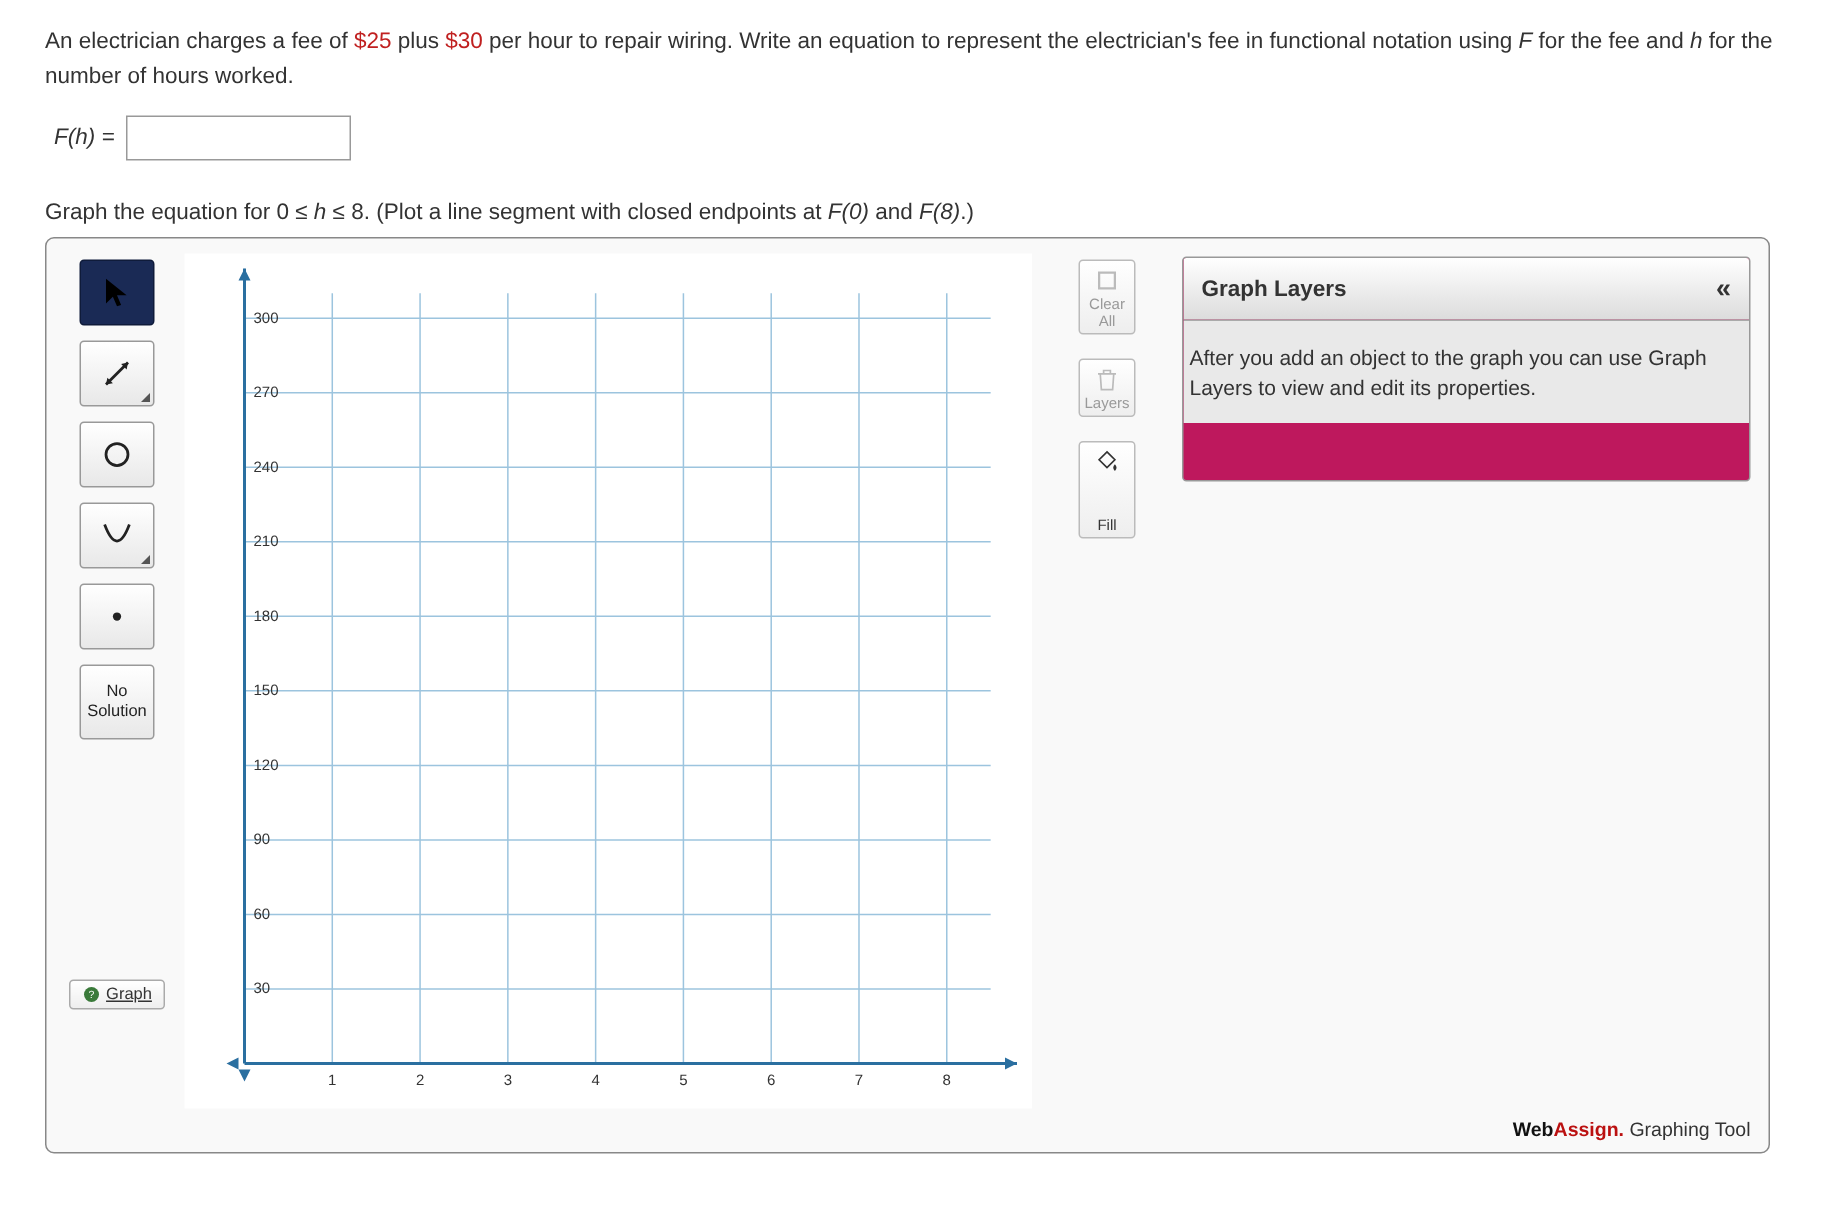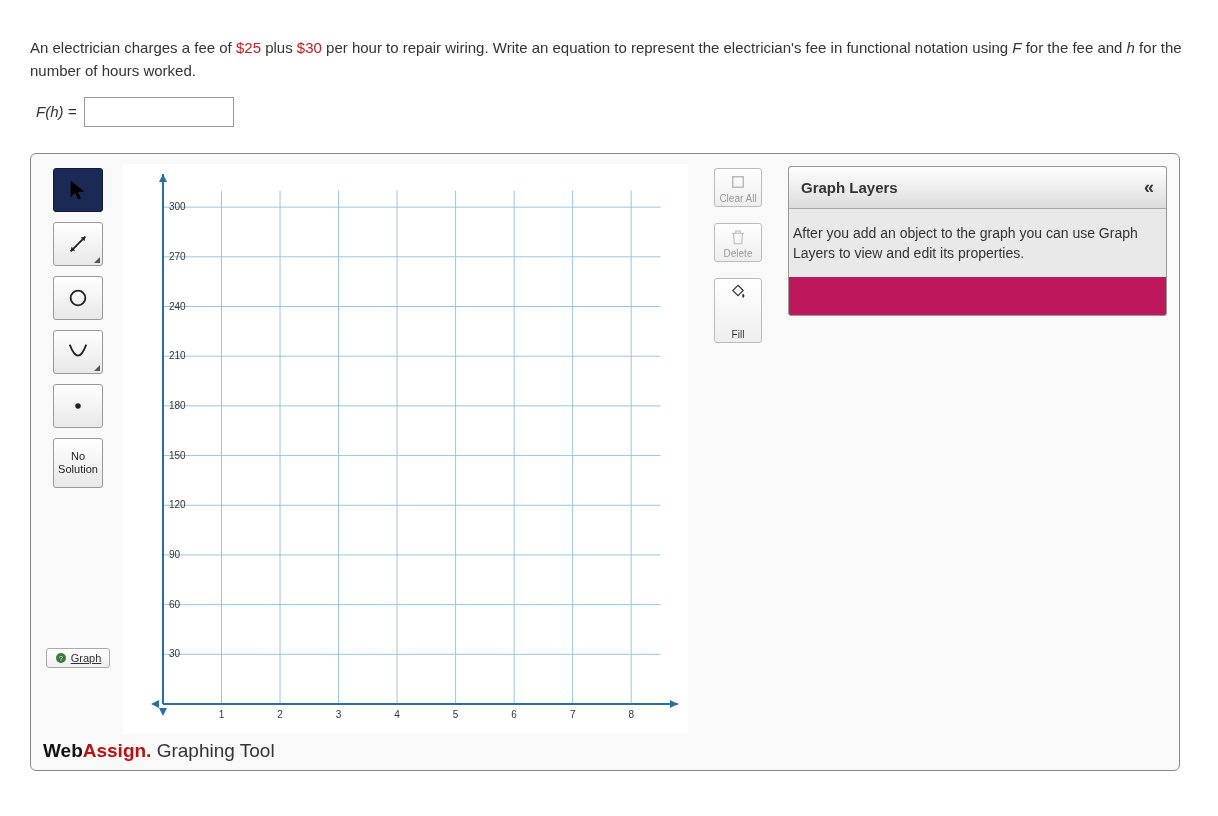--- a/index.html
+++ b/index.html
@@ -6,21 +6,20 @@
   body {
     margin: 0;
     font-family: Arial, Helvetica, sans-serif;
     color: #333;
     background: #fff;
     font-size: 15px;
   }
   .page {
     padding: 16px 30px;
     width: 1218px;
-    margin-top: 20px;
   }
   .problem-text {
     line-height: 1.55;
     margin-bottom: 14px;
   }
   .money { color: #c02020; }
   .italic { font-style: italic; }
   .equation-row {
     display: flex;
     align-items: center;
@@ -100,21 +99,21 @@
   .help-link svg{width:12px;height:12px;}
 
   .plot-wrap { position: relative; flex: 0 0 auto; }
   svg.plot { display:block; background:#fff; border:none; }
 
   .right-controls {
     display:flex; flex-direction:column; align-items:center; gap:16px;
     width: 80px; padding-top: 4px;
   }
   .rc-btn {
-    width:48px;
+    width:38px;
     border:1px solid #bbb;
     border-radius:3px;
     background: linear-gradient(#fff,#eee);
     padding:4px 2px 2px 2px;
     text-align:center;
     font-size:10px;
     color:#999;
     cursor:pointer;
     display:flex; flex-direction:column; align-items:center; gap:2px;
   }
@@ -140,42 +139,45 @@
   .layers-header .collapse { font-size:18px; font-weight:bold; cursor:pointer; }
   .layers-body {
     padding: 14px 4px;
     font-size: 14px;
     line-height:1.45;
     color:#333;
     background:#e9e9e9;
   }
 
   .footer-brand {
-    text-align:left;
-    font-size:19px;
+    text-align:right;
+    font-size:13px;
     padding:6px 0 2px 0;
     color:#333;
   }
   .wa-web { font-weight:bold; color:#111; }
   .wa-assign { font-weight:bold; color:#b11; }
 </style>
 </head>
 <body>
 
 <div class="page">
 
   <div class="problem-text">
     <span>An electrician charges a fee of </span><span class="money">$25</span><span> plus </span><span class="money">$30</span><span> per hour to repair wiring. Write an equation to represent the electrician's fee in functional notation using </span><span class="italic">F</span><span> for the fee and </span><span class="italic">h</span><span> for the number of hours worked.</span>
   </div>
 
   <div class="equation-row">
     <span class="eq-label">F(h) =</span>
     <input class="eq-input" type="text" value="" style="">
   </div>
 
+  <div class="instruction">
+    <span>Graph the equation for  0 ≤ </span><span class="italic">h</span><span> ≤ 8.  (Plot a line segment with closed endpoints at  </span><span class="italic">F(0)</span><span>  and  </span><span class="italic">F(8)</span><span>.)</span>
+  </div>
 
   <div class="graph-container">
     <div class="graph-row">
 
       <div class="toolbox">
         <div class="tool-btn active">
           <svg class="tool-icon" viewBox="0 0 24 24">
               <path fill="#fff" d="M4 2 L4 20 L9 15 L12 22 L15 21 L12 14 L19 14 Z"></path>
             </svg>
         </div>
@@ -268,21 +270,21 @@
         <div class="rc-btn">
           <svg class="ic" viewBox="0 0 24 24">
               <rect x="5" y="5" width="14" height="14" fill="none" stroke="#bbb" stroke-width="2"></rect>
             </svg>
           <span>Clear All</span>
         </div>
         <div class="rc-btn">
           <svg class="ic" viewBox="0 0 24 24">
               <path d="M6 7 H18 L17 21 H7 Z M4 7 H20 M9 4 H15 V7 H9 Z" fill="none" stroke="#bbb" stroke-width="1.5"></path>
             </svg>
-          <span>Delete</span>
+          <span>Layers</span>
         </div>
         <div class="rc-btn enabled">
           <svg class="ic" viewBox="0 0 24 24">
               <path d="M12 3 L19 10 L12 17 L5 10 Z" fill="none" stroke="#333" stroke-width="1.5"></path>
               <path d="M19 14 Q22 17 19 20 Q16 17 19 14" fill="#333"></path>
             </svg>
           <span>Fill</span>
         </div>
       </div>
 

